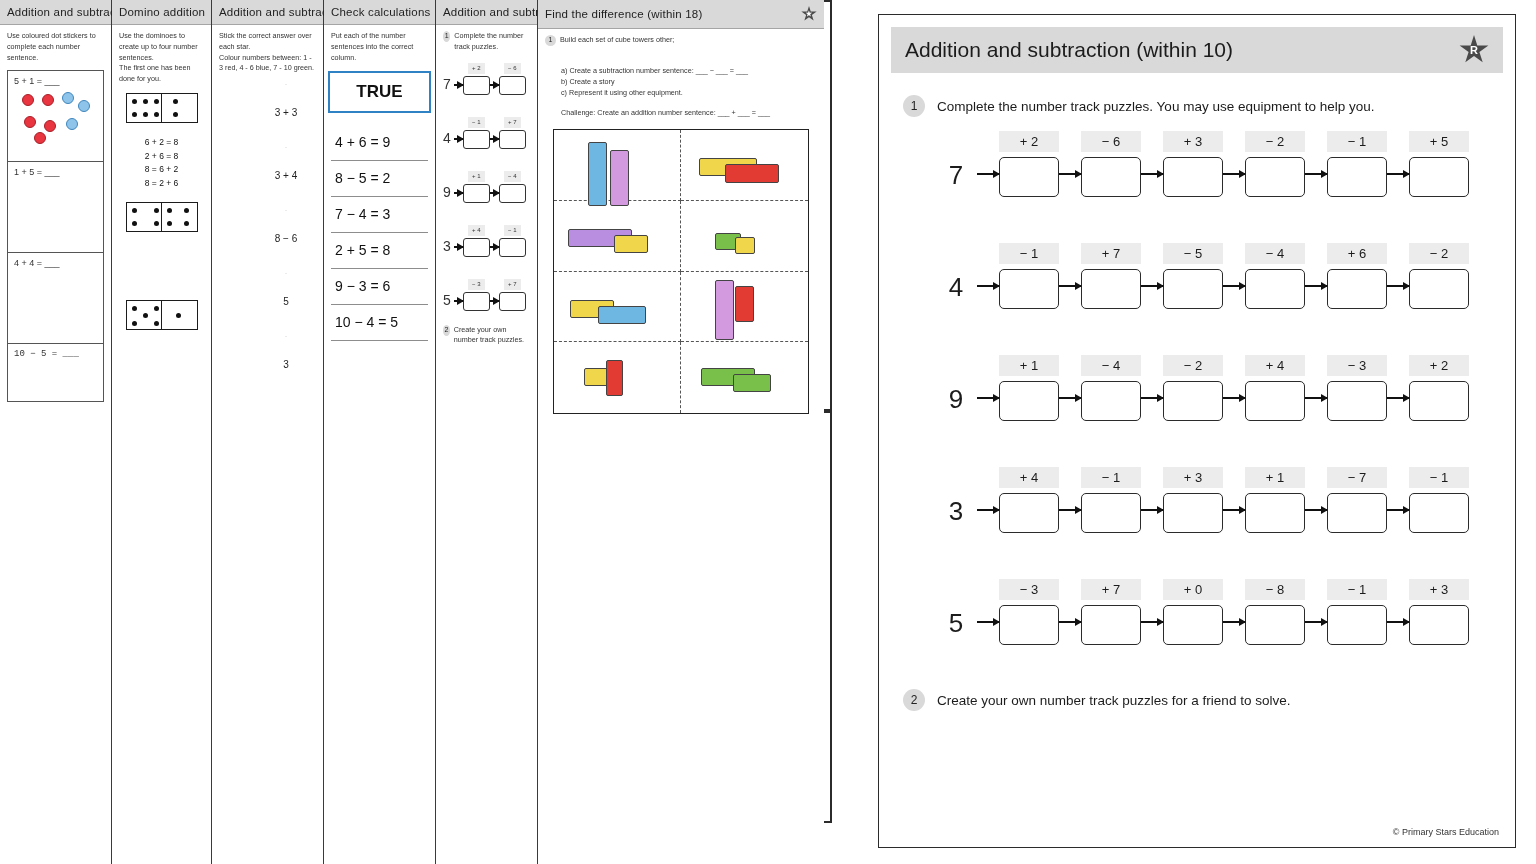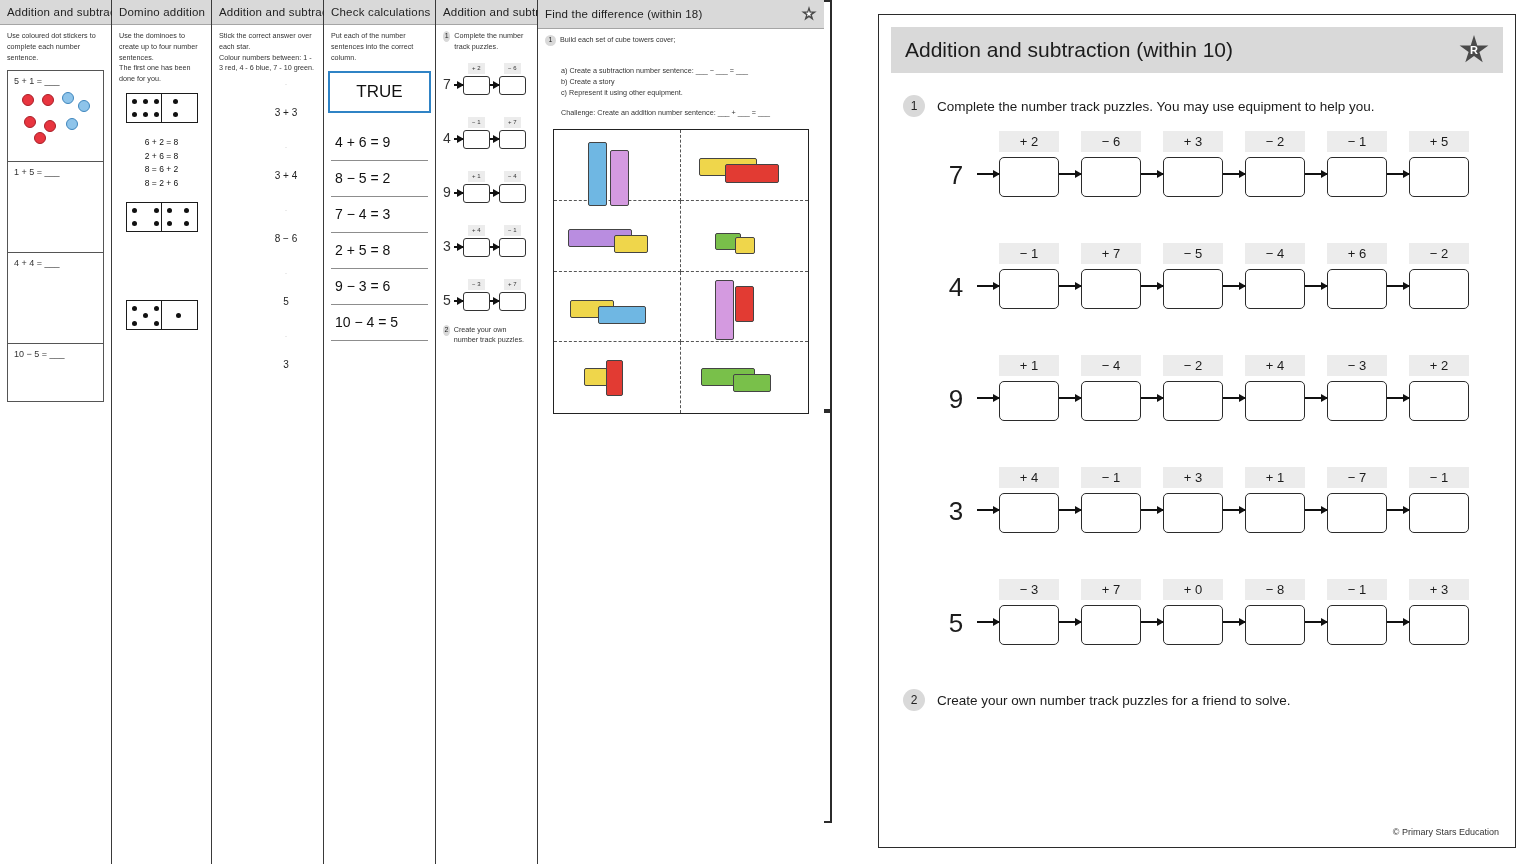--- a/index.html
+++ b/index.html
@@ -91,21 +91,21 @@
   #footer{position:absolute;right:16px;bottom:10px;font-size:9px;color:#333;}
 
   
   .cubegrid{border:1px solid #222;display:grid;grid-template-columns:1fr 1fr;grid-template-rows:repeat(4,1fr);box-sizing:border-box;}
   .cubecell{border-right:1px dashed #555;border-bottom:1px dashed #555;position:relative;}
   .cubecell:nth-child(2n){border-right:none;}
   .cubecell:nth-last-child(-n+2){border-bottom:none;}
   .brick{position:absolute;border:1px solid #444;border-radius:2px;}
 
   
-  .truebox{border:2px solid #2f83c5;padding:6px 26px;font-size:17px;font-weight:normal;color:#111;display:inline-block;}
+  .truebox{border:2px solid #2f83c5;padding:6px 26px;font-size:17px;font-weight:bold;color:#111;display:inline-block;}
   .calcline{border-bottom:1px solid #8d8d8d;font-size:14px;color:#111;padding:7px 4px;}
 </style>
 </head>
 <body>
 
 <div id="group-top">
 
   <div class="thumb" style="left:0;width:112px;">
     <div class="hdr">Addition cover up</div>
     <div class="body">
@@ -503,21 +503,21 @@
           <span class="circ" style="position:absolute;left:34px;top:46px;width:12px;height:12px;background:#e8353f;border-color:#a81f28;"></span>
           <span class="circ" style="position:absolute;left:56px;top:44px;width:12px;height:12px;background:#8ec4ea;border-color:#3f86bd;"></span>
           <span class="circ" style="position:absolute;left:24px;top:58px;width:12px;height:12px;background:#e8353f;border-color:#a81f28;"></span>
         </div>
         <div style="border-bottom:1px solid #555;height:82px;padding:4px 6px;">
           <span style="font-size:9px;">1 + 5 = ___</span>
         </div>
         <div style="border-bottom:1px solid #555;height:82px;padding:4px 6px;">
           <span style="font-size:9px;">4 + 4 = ___</span>
         </div>
-        <div style="height:82px;padding:4px 6px;">
+        <div style="height:82px;padding:4px 6px;font-family:Liberation Mono, monospace;">
           <span style="font-size:9px;">10 − 5 = ___</span>
         </div>
       </div>
     </div>
   </div>
 
   <div class="thumb" style="left:112px;width:100px;">
     <div class="hdr">Domino addition</div>
     <div class="body">
       <div>Use the dominoes to create up to four number sentences.</div>
@@ -702,21 +702,21 @@
   </div>
 
   <div class="thumb" style="left:538px;width:286px;border-right:none;">
     <div class="hdr" style="display:flex;align-items:center;justify-content:space-between;">
       <span>Find the difference (within 18)</span>
       <span class="badge-star" style="width:16px;height:16px;font-size:7px;">★</span>
     </div>
     <div class="body" style="position:relative;height:100%;">
       <div style="display:flex;gap:4px;">
         <span class="qnum" style="width:11px;height:11px;font-size:7px;">1</span>
-        <span>Build each set of cube towers cover;</span>
+        <span>Build each set of cube towers other;</span>
       </div>
       <div style="margin-left:16px;margin-top:20px;">
         <div>a)  Create a subtraction number sentence: ___ − ___ = ___</div>
         <div>b)  Create a story</div>
         <div>c)  Represent it using other equipment.</div>
       </div>
       <div style="margin-left:16px;margin-top:10px;">Challenge: Create an addition number sentence: ___ + ___ = ___</div>
 
       <div class="cubegrid" style="margin:10px 8px 0 8px;height:285px;">
         <div class="cubecell">

